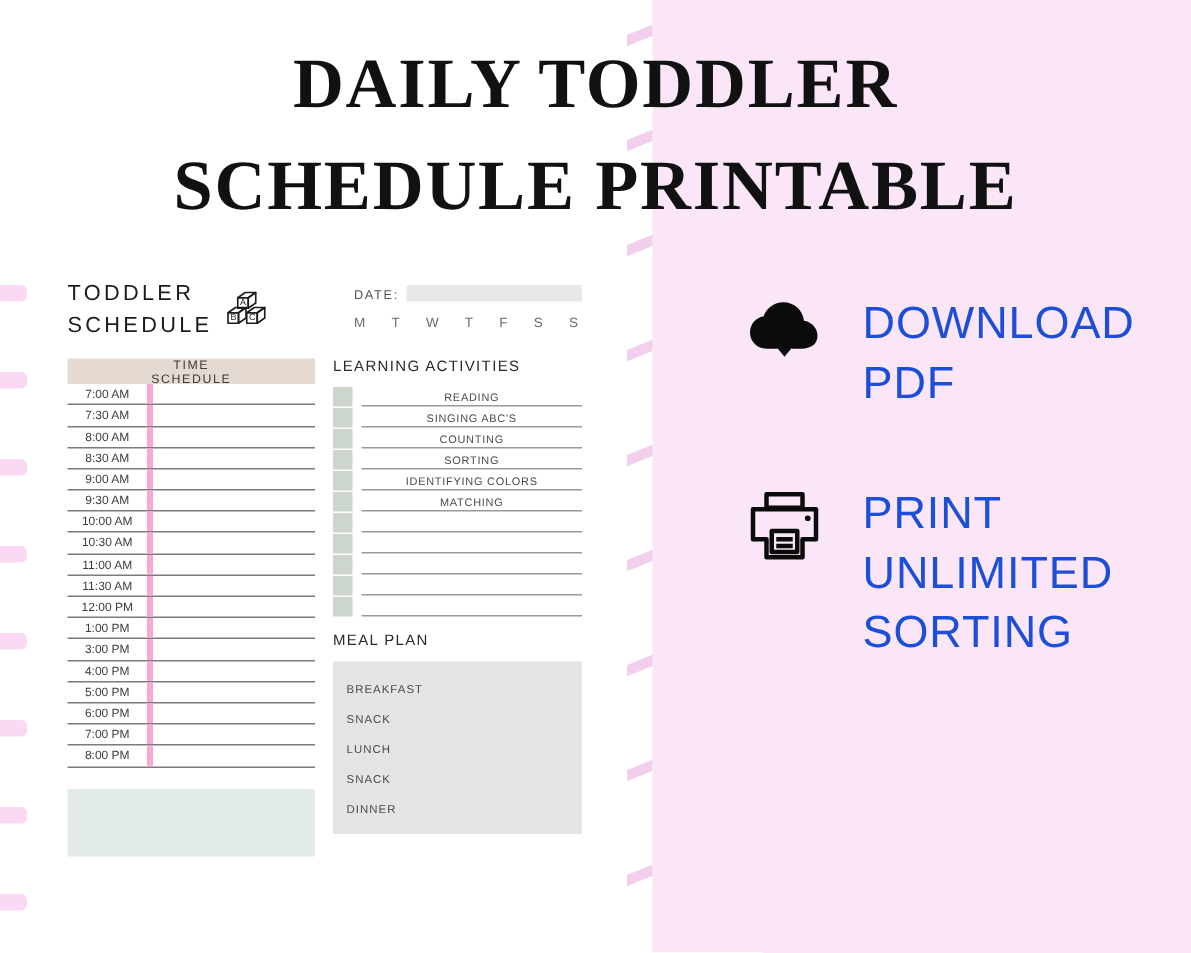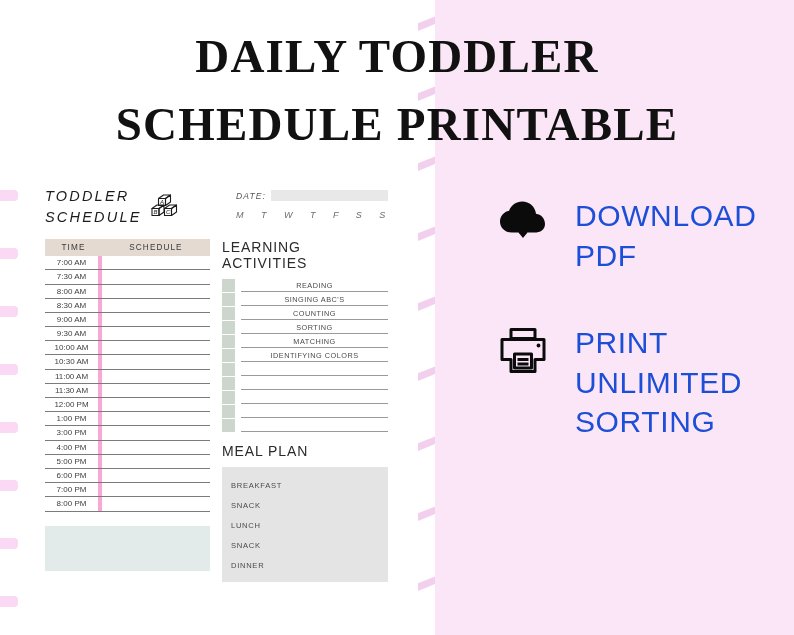--- a/index.html
+++ b/index.html
@@ -92,21 +92,20 @@
     left: 45px; top: 186px;
     width: 343px;
     height: 449px;
     z-index: 6;
   }
 
   .sheet-head {
     display: flex;
     align-items: flex-start;
     justify-content: space-between;
-    font-style: italic;
   }
 
   .brand {
     display: flex;
     align-items: center;
     gap: 7px;
   }
   .brand-text {
     font-size: 14.5px;
     letter-spacing: 2.2px;
@@ -180,20 +179,21 @@
   }
   .col-left { width: 165px; }
   .col-right { width: 166px; }
 
   
   .tbl-head {
     display: flex;
     background: #e4dad1;
     height: 17px;
     align-items: center;
+    flex-direction: column;
   }
   .tbl-head .c1 {
     width: 57px;
     text-align: center;
     font-size: 8.2px;
     letter-spacing: 1.1px;
     color: #3a3a3a;
   }
   .tbl-head .c2 {
     flex: 1;
@@ -218,21 +218,21 @@
   .tbl-row .t2 { flex: 1; }
 
   .note-box {
     margin-top: 14px;
     height: 45px;
     background: #e3eaea;
   }
 
   
   .sec-title {
-    font-size: 14px;
+    font-size: 10px;
     letter-spacing: .9px;
     color: #2b2b2b;
     margin-bottom: 8px;
   }
   .act-row {
     display: flex;
     align-items: flex-end;
     gap: 6px;
     margin-bottom: 1px;
   }
@@ -477,25 +477,25 @@
               <div class="act-row">
                 <div class="act-box"></div>
                 <div class="act-line">COUNTING</div>
               </div>
               <div class="act-row">
                 <div class="act-box"></div>
                 <div class="act-line">SORTING</div>
               </div>
               <div class="act-row">
                 <div class="act-box"></div>
+                <div class="act-line">IDENTIFYING COLORS</div>
+              </div>
+              <div class="act-row">
+                <div class="act-box"></div>
                 <div class="act-line">MATCHING</div>
-              </div>
-              <div class="act-row">
-                <div class="act-box"></div>
-                <div class="act-line">IDENTIFYING COLORS</div>
               </div>
               <div class="act-row">
                 <div class="act-box"></div>
                 <div class="act-line"></div>
               </div>
               <div class="act-row">
                 <div class="act-box"></div>
                 <div class="act-line"></div>
               </div>
               <div class="act-row">

